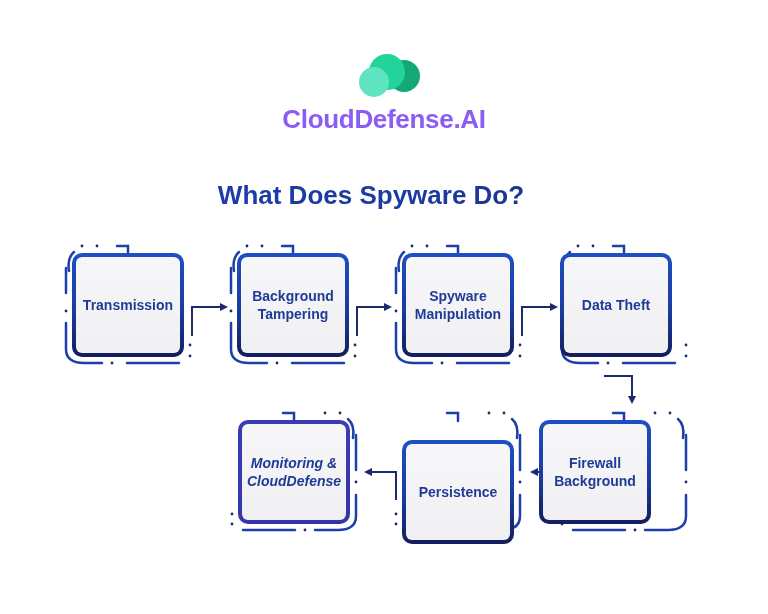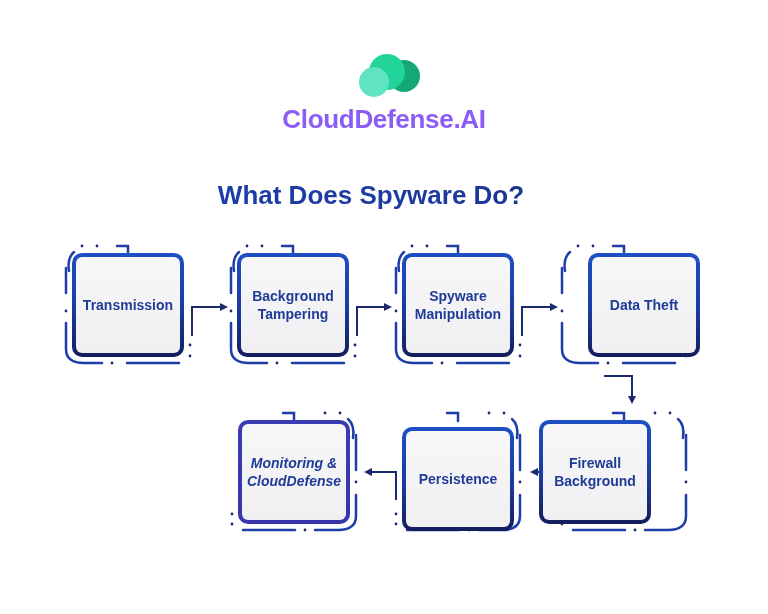--- a/index.html
+++ b/index.html
@@ -133,33 +133,33 @@
       <div>Background</div>
       <div>Tampering</div>
     </div>
 </div>
 <div class="box" style="left:402px;top:253px">
   <div class="label">
       <div>Spyware</div>
       <div>Manipulation</div>
     </div>
 </div>
-<div class="box" style="left:588px;top:253px">
+<div class="box" style="left:560px;top:253px">
   <div class="label">
       <div>Data Theft</div>
     </div>
 </div>
 
 <div class="box" style="left:539px;top:420px">
   <div class="label">
       <div>Firewall</div>
       <div>Background</div>
     </div>
 </div>
-<div class="box" style="left:402px;top:427px">
+<div class="box" style="left:402px;top:440px">
   <div class="label">
       <div>Persistence</div>
     </div>
 </div>
 <div class="box purple" style="left:238px;top:420px">
   <div class="label">
       <div>Monitoring &amp;</div>
       <div>CloudDefense</div>
     </div>
 </div>

